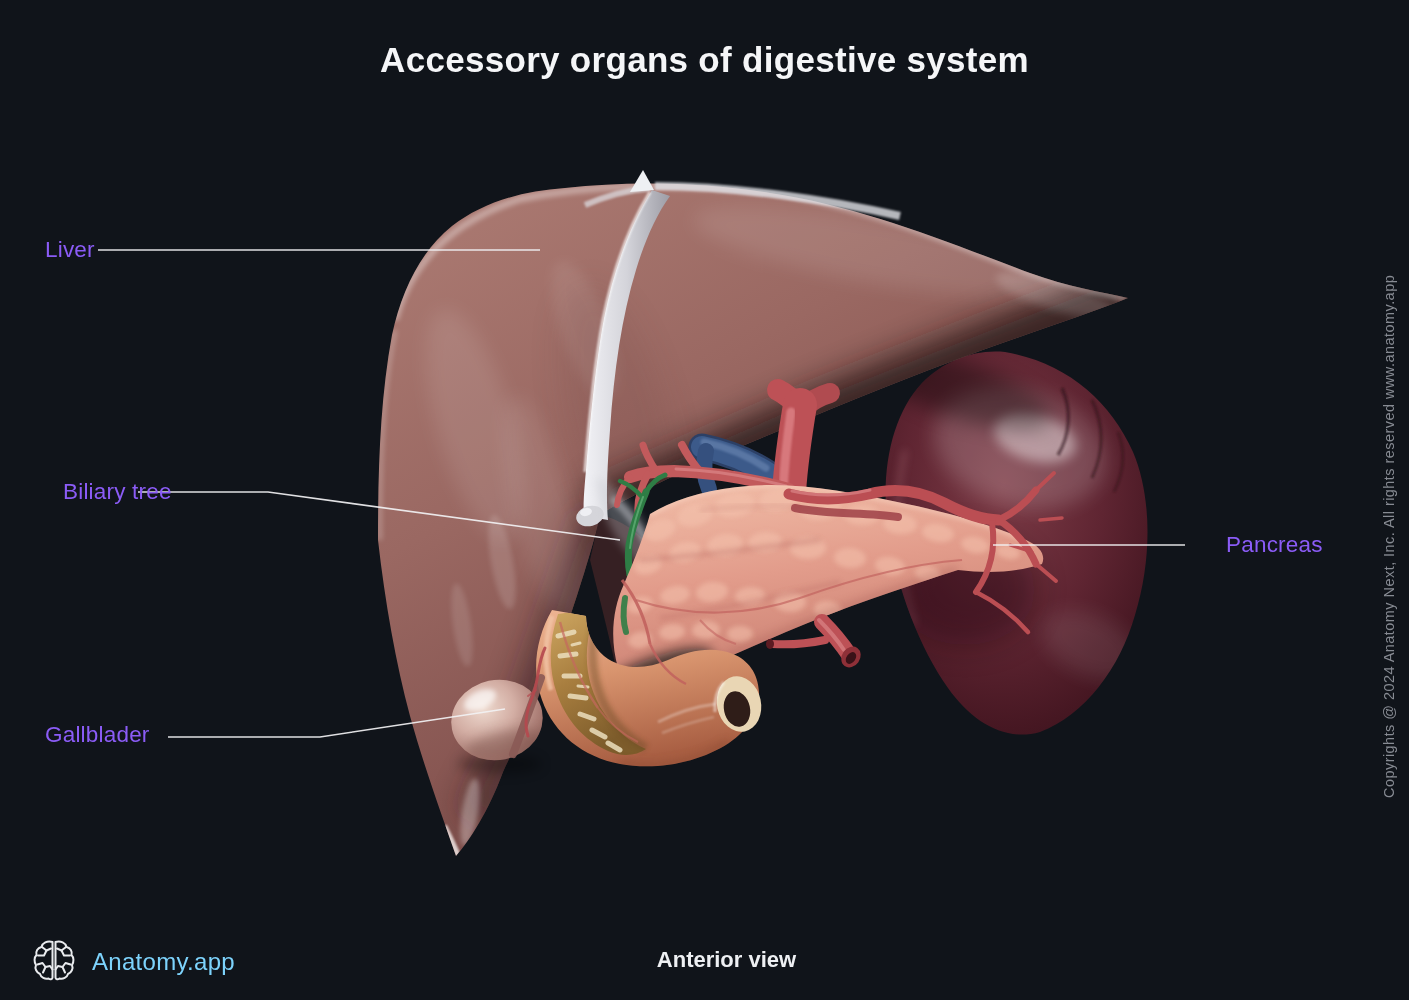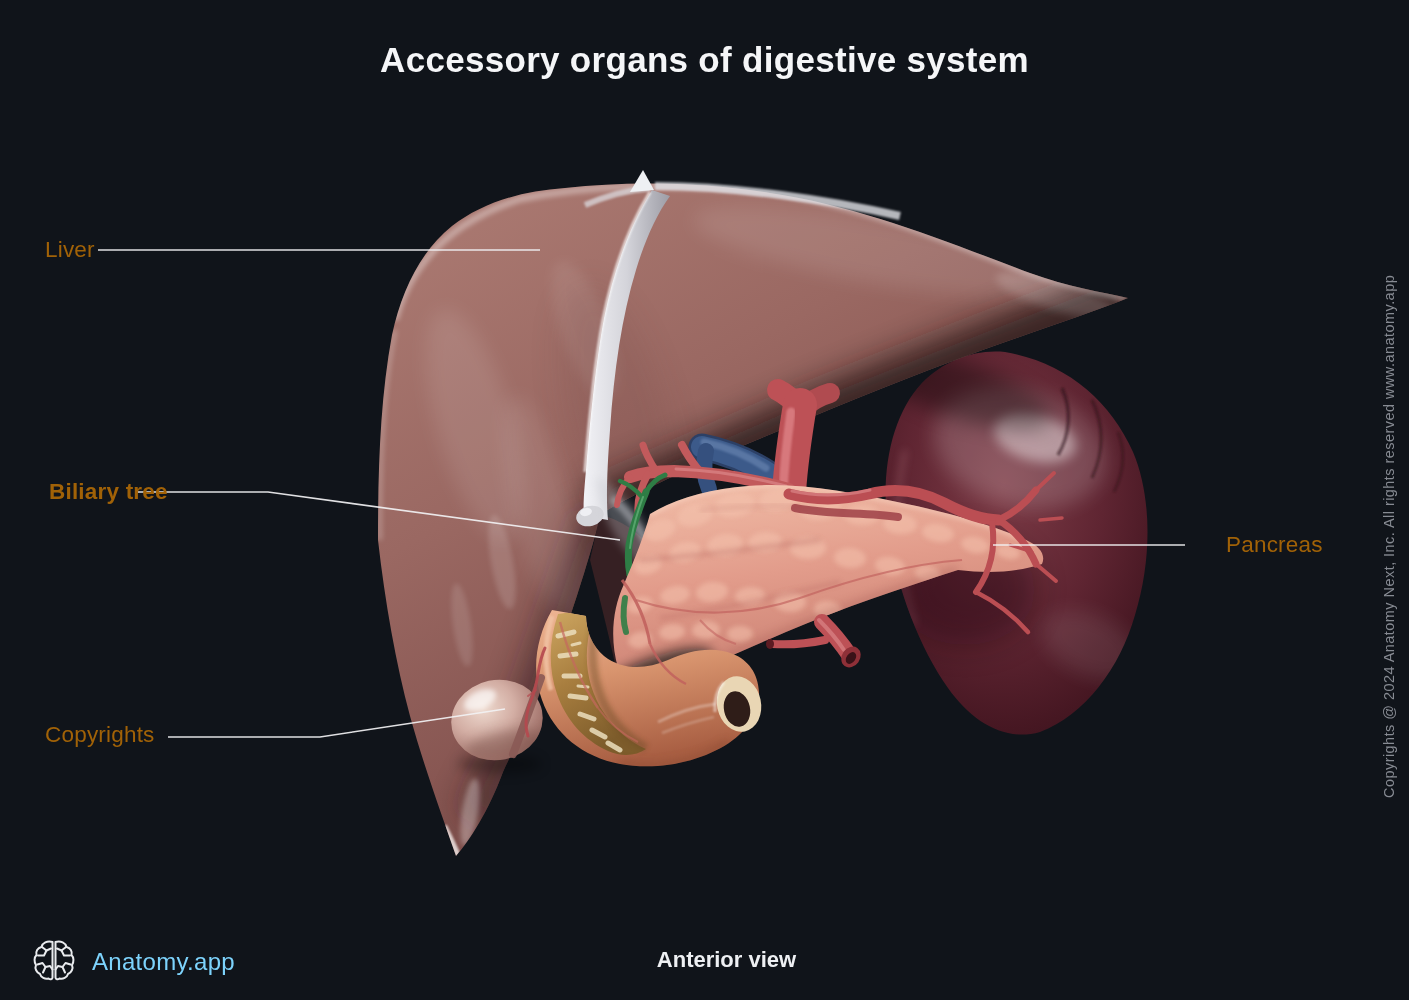--- a/index.html
+++ b/index.html
@@ -8,25 +8,25 @@
     background:#10141a;
     font-family:"Liberation Sans","DejaVu Sans",sans-serif;
     -webkit-font-smoothing:antialiased;
   }
   .stage{position:absolute;inset:0;width:1409px;height:1000px;}
   .title{
     position:absolute;left:0;right:0;top:40px;text-align:center;
     font-size:35px;font-weight:700;color:#f5f6f8;letter-spacing:.3px;
   }
   .anno{
-    position:absolute;font-size:22.5px;font-weight:500;color:#a16207;
+    position:absolute;font-size:22.5px;font-weight:500;color:#8b5cf6;
     letter-spacing:.2px;line-height:26px;white-space:nowrap;
   }
   .anno.liver{left:45px;top:237px;}
-  .anno.biliary{left:49px;top:479px;font-weight:bold;}
+  .anno.biliary{left:63px;top:479px;}
   .anno.gb{left:45px;top:722px;}
   .anno.panc{left:1190px;top:532px;margin-left:36px;}
   .watermark{
     position:absolute;left:1381px;top:798px;transform-origin:0 0;
     transform:rotate(-90deg);white-space:nowrap;
     font-size:14.5px;color:#878b93;letter-spacing:.45px;font-weight:400;
   }
   .footer-brand{position:absolute;left:30px;top:936px;display:flex;align-items:center;gap:14px;}
   .brand-name{font-size:24px;font-weight:500;color:#7dd3fc;letter-spacing:.3px;}
   .view-label{
@@ -309,21 +309,21 @@
     <polyline points="138,492 268,492 620,540"></polyline>
     <polyline points="168,737 320,737 505,709"></polyline>
     <polyline points="993,545 1185,545"></polyline>
   </g>
 </svg>
 
 <div class="title">Accessory organs of digestive system</div>
 
 <div class="anno liver">Liver</div>
 <div class="anno biliary">Biliary tree</div>
-<div class="anno gb">Copyrights</div>
+<div class="anno gb">Gallblader</div>
 <div class="anno panc">Pancreas</div>
 
 <div class="watermark">Copyrights @ 2024 Anatomy Next, Inc. All rights reserved www.anatomy.app</div>
 
 <div class="footer-brand">
   <span>
     <svg width="48" height="48" viewBox="0 0 48 48" fill="none" stroke="#e9ebee" stroke-width="2" stroke-linecap="round" stroke-linejoin="round">
       <path d="M22.5 6 C17 4.5 12.5 7 11.5 11 C7.5 12 5.5 15.5 6.5 19 C4 21.5 4 26 6 29 C4.5 32.5 6.5 36.5 10 38 C11 41.5 15 43.5 18.5 42.5 C20 43.8 22.5 43.5 22.5 41.5 Z"></path>
       <path d="M25.5 6 C31 4.5 35.5 7 36.5 11 C40.5 12 42.5 15.5 41.5 19 C44 21.5 44 26 42 29 C43.5 32.5 41.5 36.5 38 38 C37 41.5 33 43.5 29.5 42.5 C28 43.8 25.5 43.5 25.5 41.5 Z"></path>
       <path d="M12 11 L16.5 14.5 L14 19.5 L8 19.5"></path>

